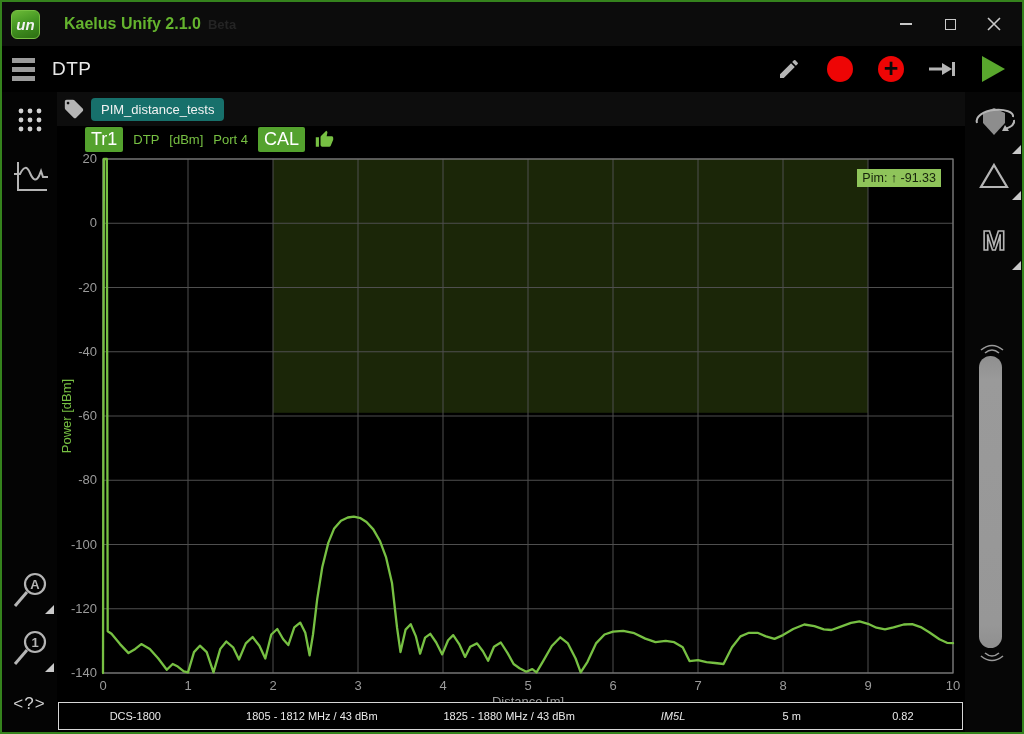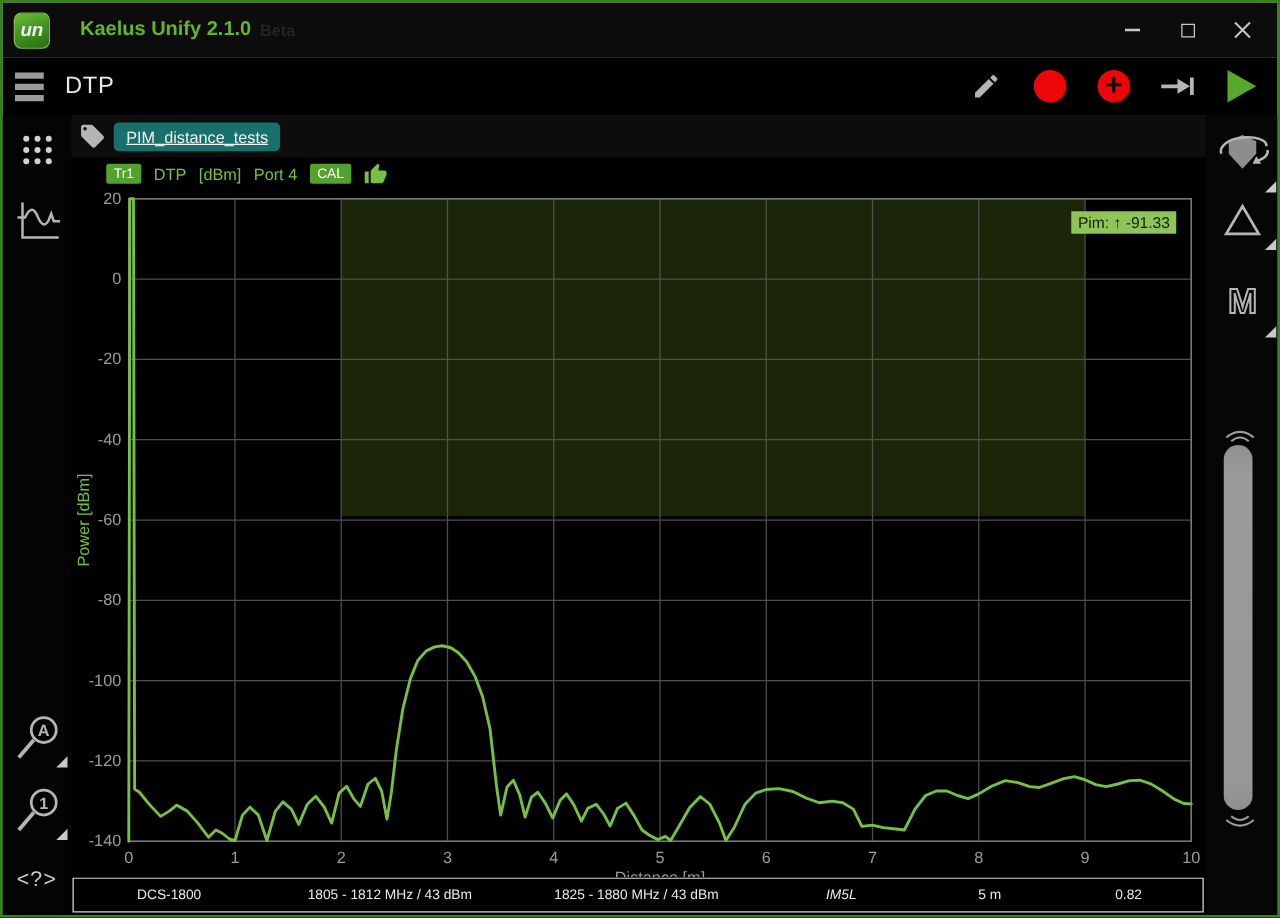--- a/index.html
+++ b/index.html
@@ -1,20 +1,20 @@
 <!DOCTYPE html>
 <html><head>
 <meta charset="utf-8">
 <style>
   * { margin:0; padding:0; box-sizing:border-box; }
   html,body { background:#000; }
   body { font-family:"Liberation Sans","DejaVu Sans",sans-serif; }
   .window {
     position:relative; width:1024px; height:734px;
-    background:#a3a3a3; border:2px solid #35831d; overflow:hidden;
+    background:#f9a8d4; border:2px solid #35831d; overflow:hidden;
   }
   
   .titlebar { position:relative; height:44px; background:#0c0c0c; display:flex; align-items:center; }
   .logo {
     width:29px; height:29px; margin-left:9px; border-radius:6px;
     background:linear-gradient(160deg,#6cbb38 0%,#459623 45%,#2c6e12 100%);
     display:flex; align-items:center; justify-content:center;
     color:#f2f2f2; font-weight:bold; font-style:italic; font-size:15px;
     border:1px solid #77c043;
   }
@@ -42,24 +42,24 @@
   .main { position:relative; flex:1; display:flex; flex-direction:column; background:#000; }
   
   .ls-icon { position:absolute; left:0; width:55px; display:flex; justify-content:center; cursor:pointer; }
   .corner-tri { position:absolute; width:0; height:0; border-left:9px solid transparent; border-bottom:9px solid #c9c9c9; }
   .help-glyph { color:#d0d0d0; font-size:17px; letter-spacing:1px; }
   
   .rs-cell { position:absolute; left:0; width:57px; display:flex; justify-content:center; cursor:pointer; }
   .slider-pill { position:absolute; left:14px; width:23px; border-radius:12px; background:linear-gradient(to bottom,#8f8f8f,#9a9a9a 8%,#979797 92%,#8f8f8f); cursor:grab; }
   
   .tag-bar { height:34px; background:#0d0d0d; display:flex; align-items:center; }
-  .tag-chip { margin-left:6px; background:#17706b; color:#f2f2f2; font-size:13px; padding:4px 10px; border-radius:4px; cursor:pointer;text-decoration:underline; }
+  .tag-chip { margin-left:6px; background:#17706b; color:#f2f2f2; font-size:13px; padding:4px 10px; border-radius:4px; cursor:pointer; }
   
   .trace-bar { height:26px; background:#000; display:flex; align-items:center; gap:10px; padding-left:28px; }
-  .chip-green { background:#54a22e; color:#fff; font-size:11px; padding:2px 6px; border-radius:2px; cursor:pointer; }
+  .chip-green { background:#54a22e; color:#fff; font-size:18px; padding:2px 6px; border-radius:2px; cursor:pointer; }
   .trace-label { color:#77c043; font-size:13px; }
   
   .chart { position:relative; flex:1; background:#000; overflow:hidden; }
   .chart svg { position:absolute; inset:0; }
   .marker-label {
     position:absolute; top:17px; right:24px;
     background:#8fc45a; color:#17220c; font-size:12.5px; padding:2px 5px;
   }
   .tick-label { fill:#9b9b9b; font-size:13px; font-family:"Liberation Sans","DejaVu Sans",sans-serif; }
   .axis-title { fill:#9b9b9b; font-size:13px; font-family:"Liberation Sans","DejaVu Sans",sans-serif; }

